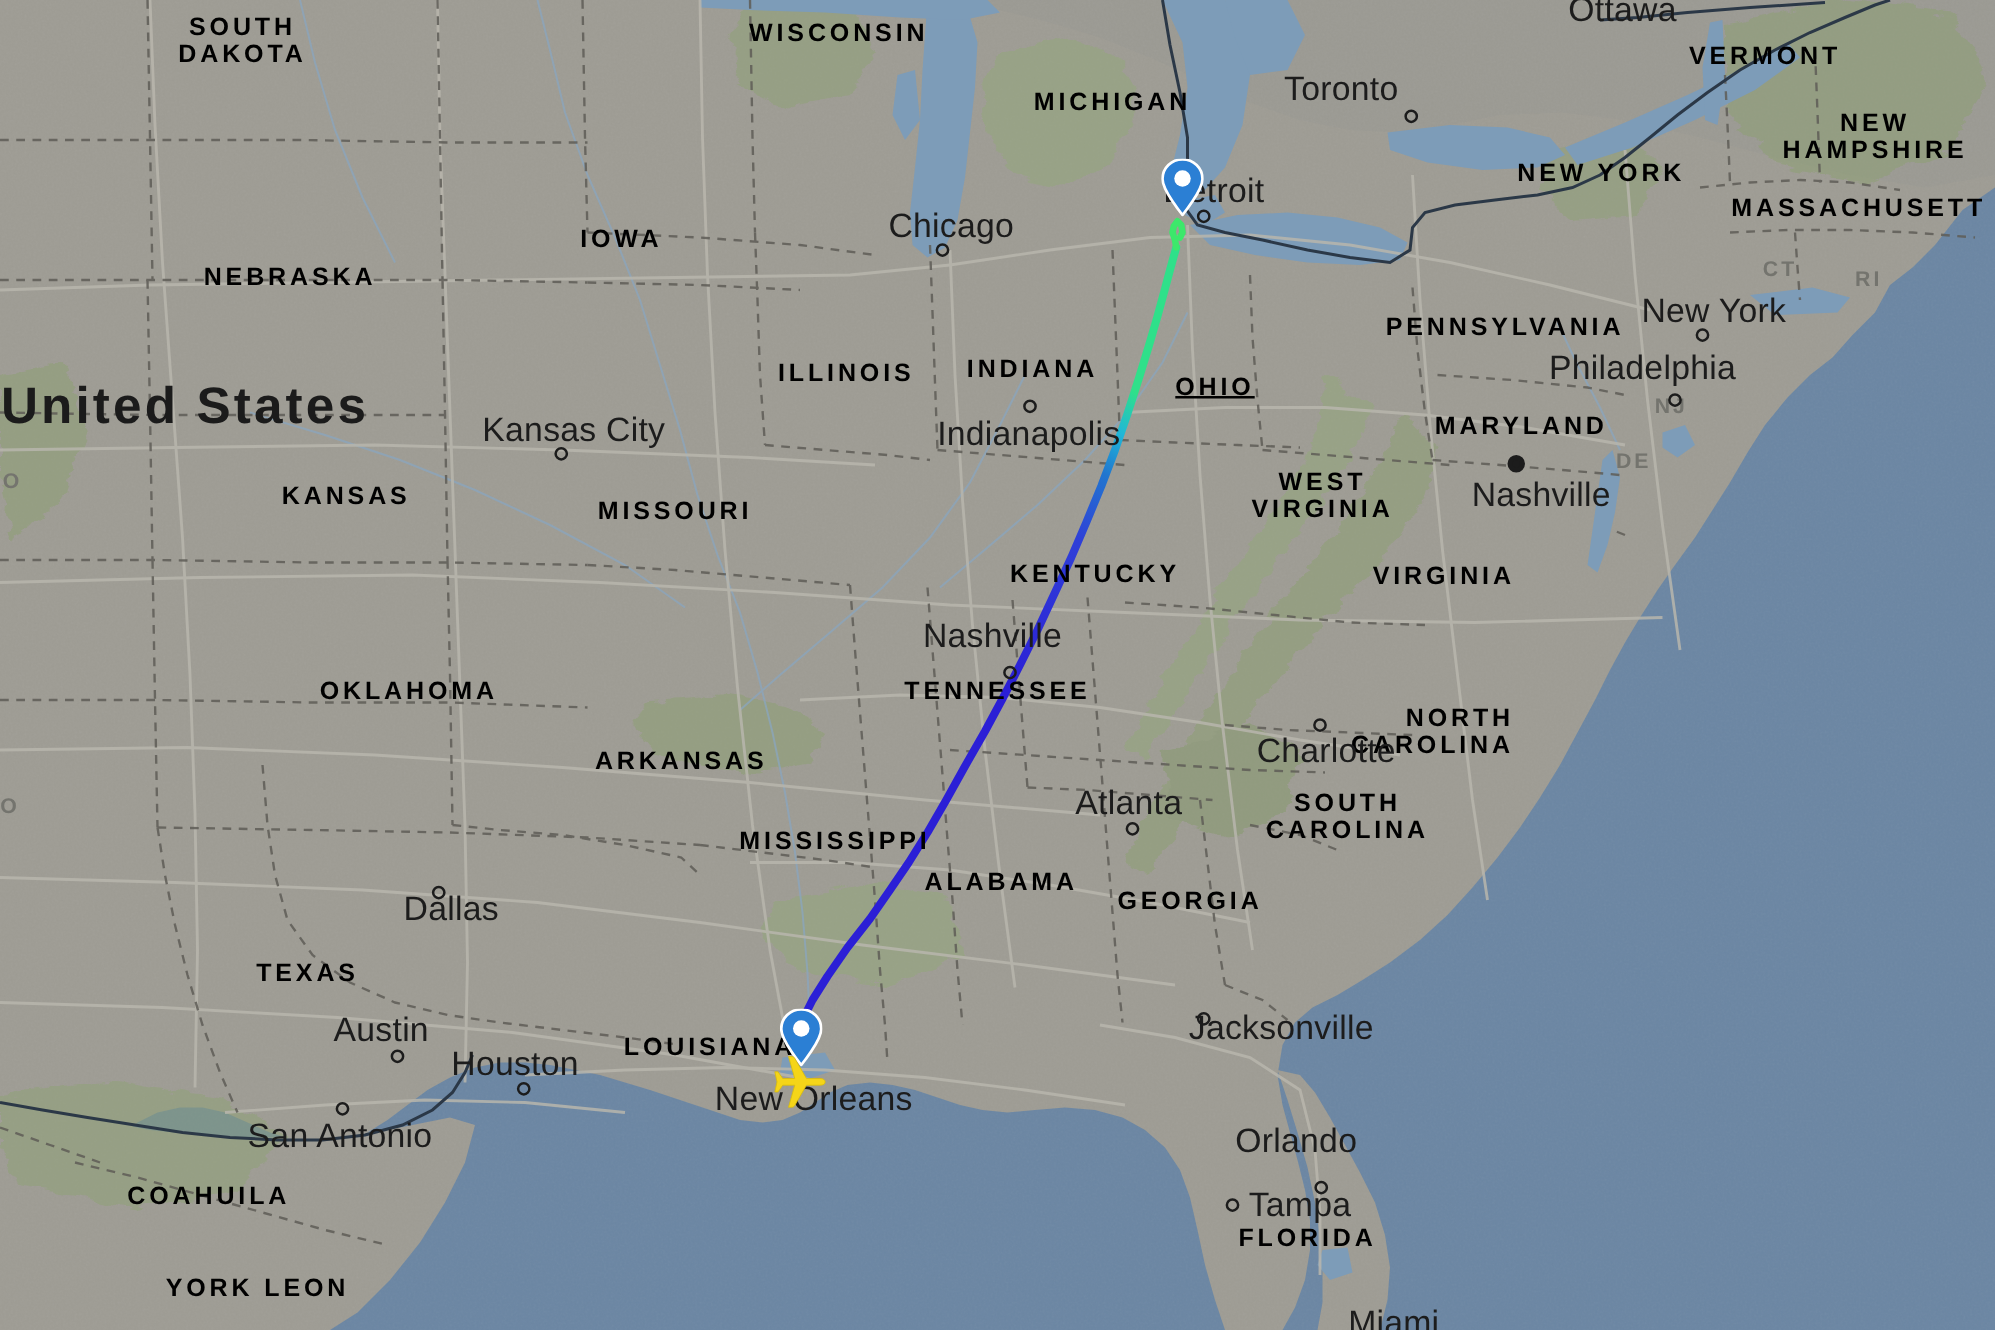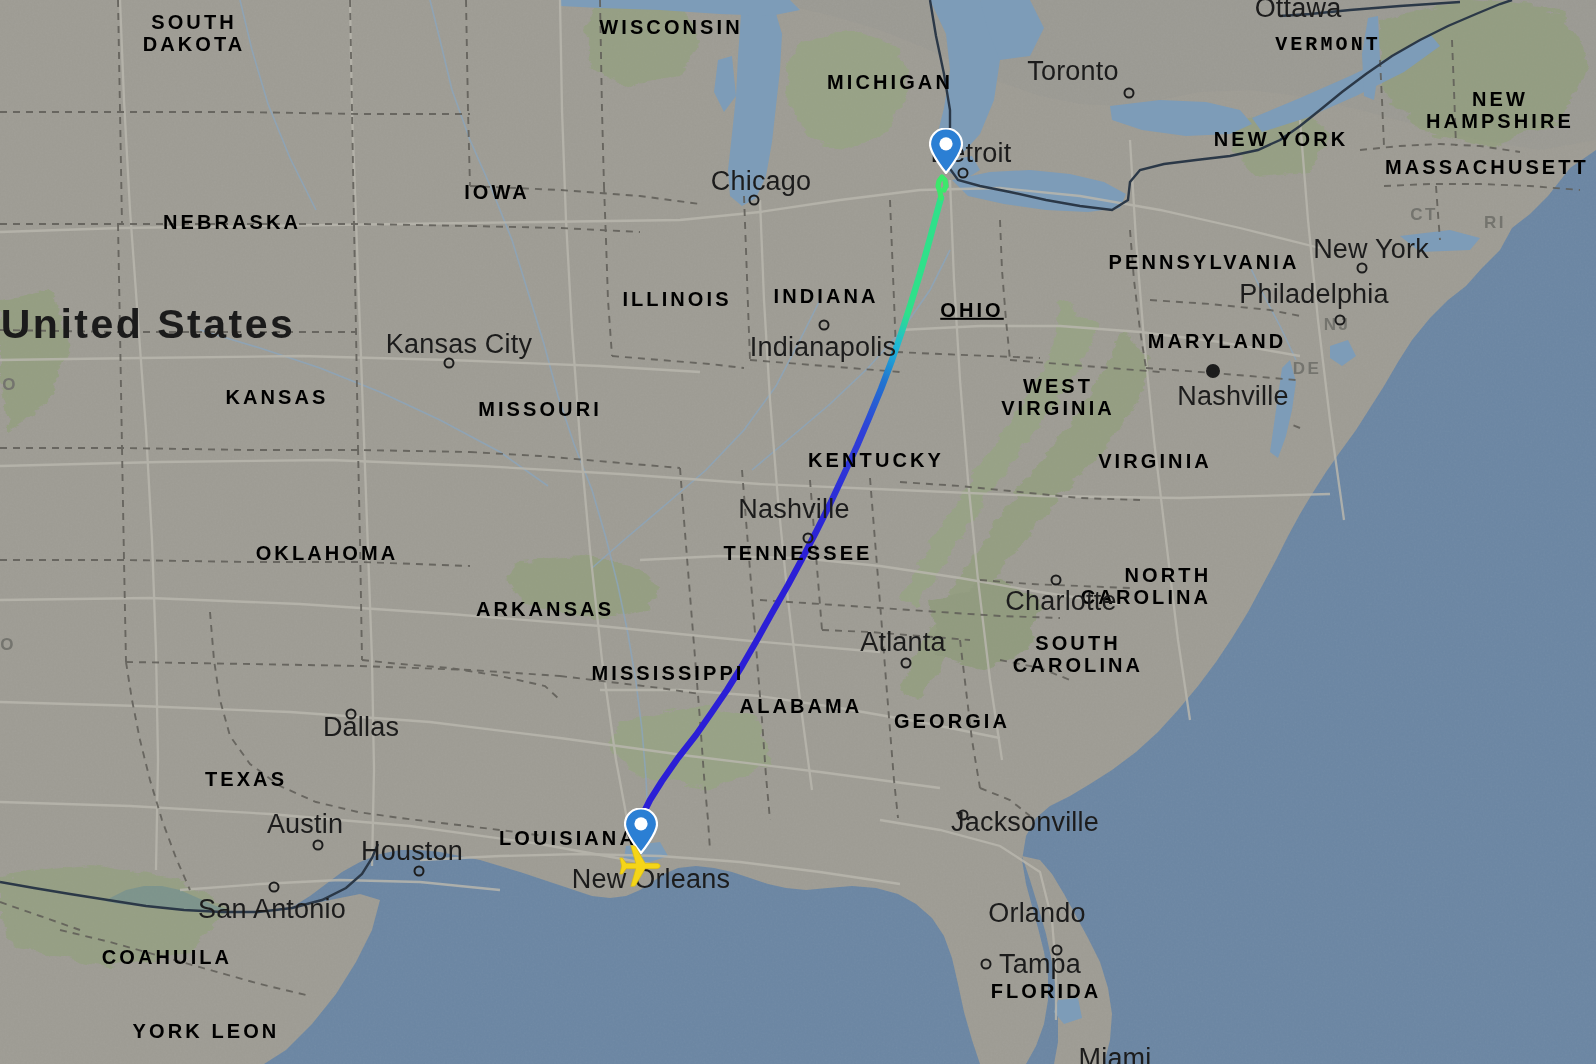--- a/index.html
+++ b/index.html
@@ -387,21 +387,21 @@
       <path id="trailTail" stroke="#3ce86b" stroke-width="5.2" fill="none" stroke-linecap="round" stroke-linejoin="round" d="M 941,198 L 940,192 L 938,186 L 939,181 L 942,177 L 945,180 L 946,186 L 944,190"></path>
     </g>
   </svg>
 
   <div class="label-layer">
     <div id="state-labels">
         <div class="lbl lbl-state" style="left: 194px; top: 33px;">SOUTH
 DAKOTA</div>
         <div class="lbl lbl-state" style="left: 671px; top: 27px;">WISCONSIN</div>
         <div class="lbl lbl-state" style="left: 890px; top: 82px;">MICHIGAN</div>
-        <div class="lbl lbl-state" style="left: 1328px; top: 45px; font-family: Liberation Mono, monospace;">VERMONT</div>
+        <div class="lbl lbl-state" style="left: 1412px; top: 45px;">VERMONT</div>
         <div class="lbl lbl-state" style="left: 1500px; top: 110px;">NEW
 HAMPSHIRE</div>
         <div class="lbl lbl-state" style="left: 1281px; top: 139px;">NEW YORK</div>
         <div class="lbl lbl-state" style="left: 1487px; top: 167px;">MASSACHUSETT</div>
         <div class="lbl lbl-state" style="left: 497px; top: 192px;">IOWA</div>
         <div class="lbl lbl-state" style="left: 232px; top: 222px;">NEBRASKA</div>
         <div class="lbl lbl-state-sm" style="left: 1424px; top: 215px;">CT</div>
         <div class="lbl lbl-state-sm" style="left: 1495px; top: 223px;">RI</div>
         <div class="lbl lbl-state" style="left: 677px; top: 299px;">ILLINOIS</div>
         <div class="lbl lbl-state" style="left: 826px; top: 296px;">INDIANA</div>

